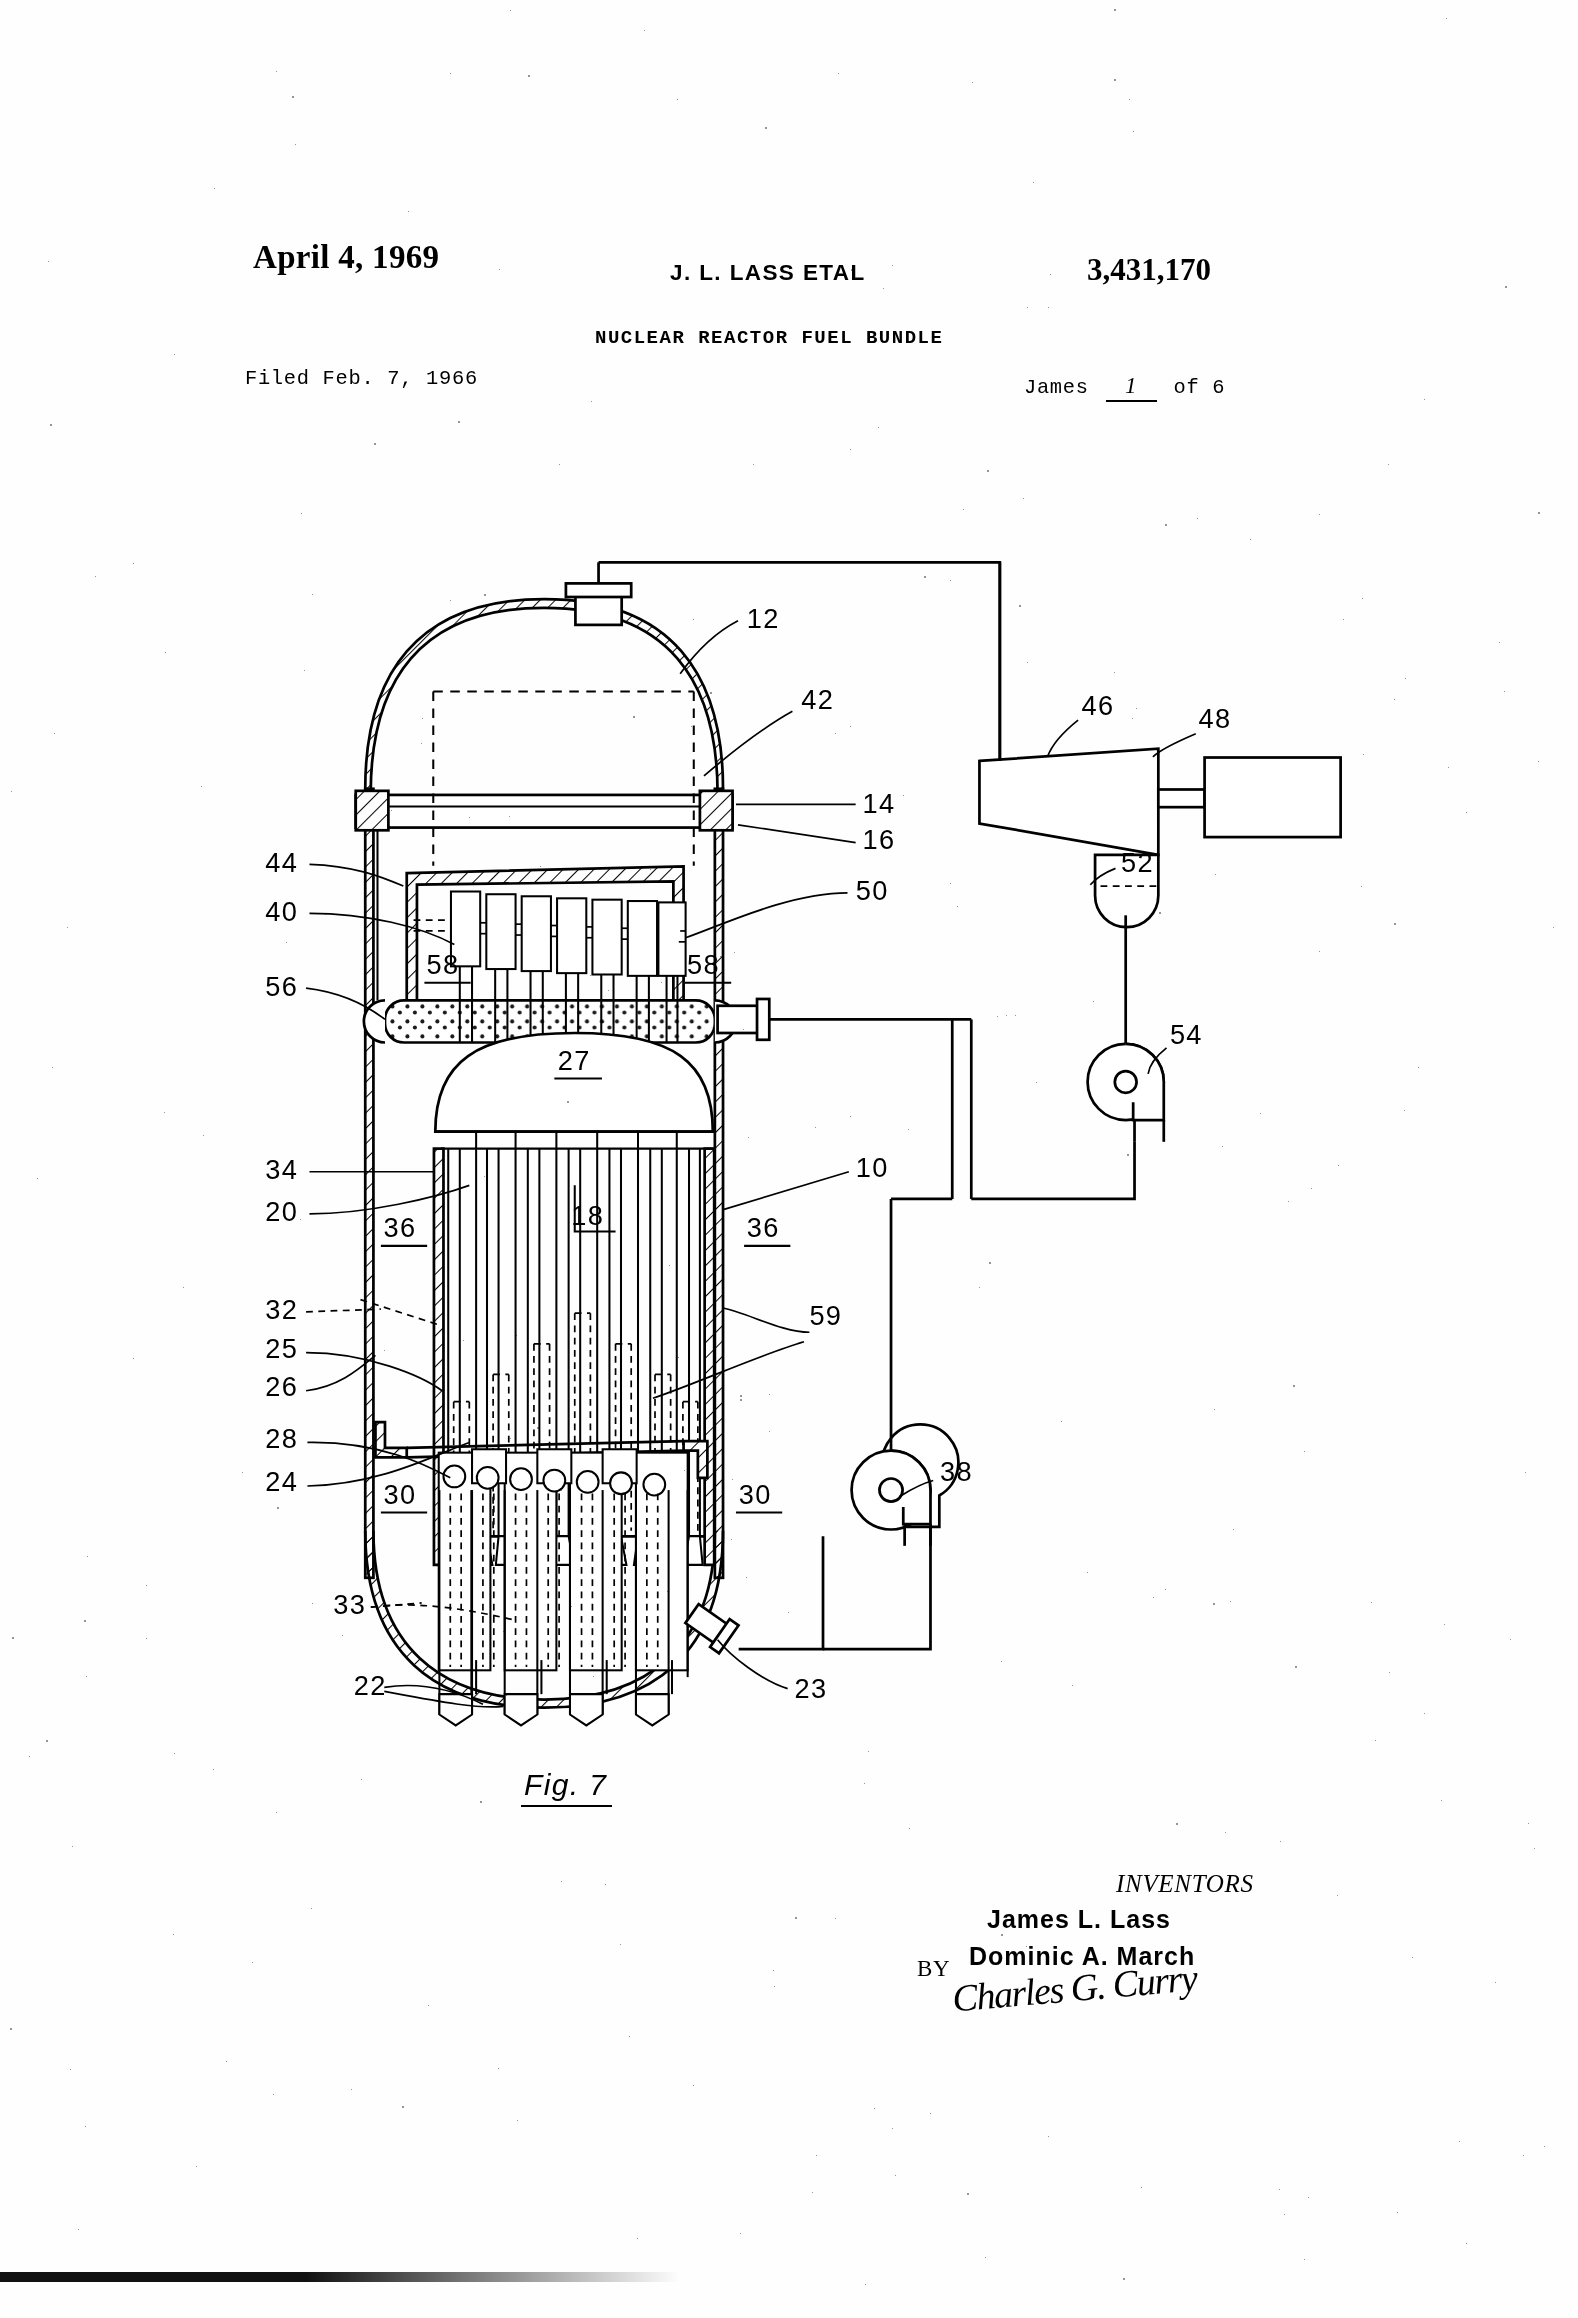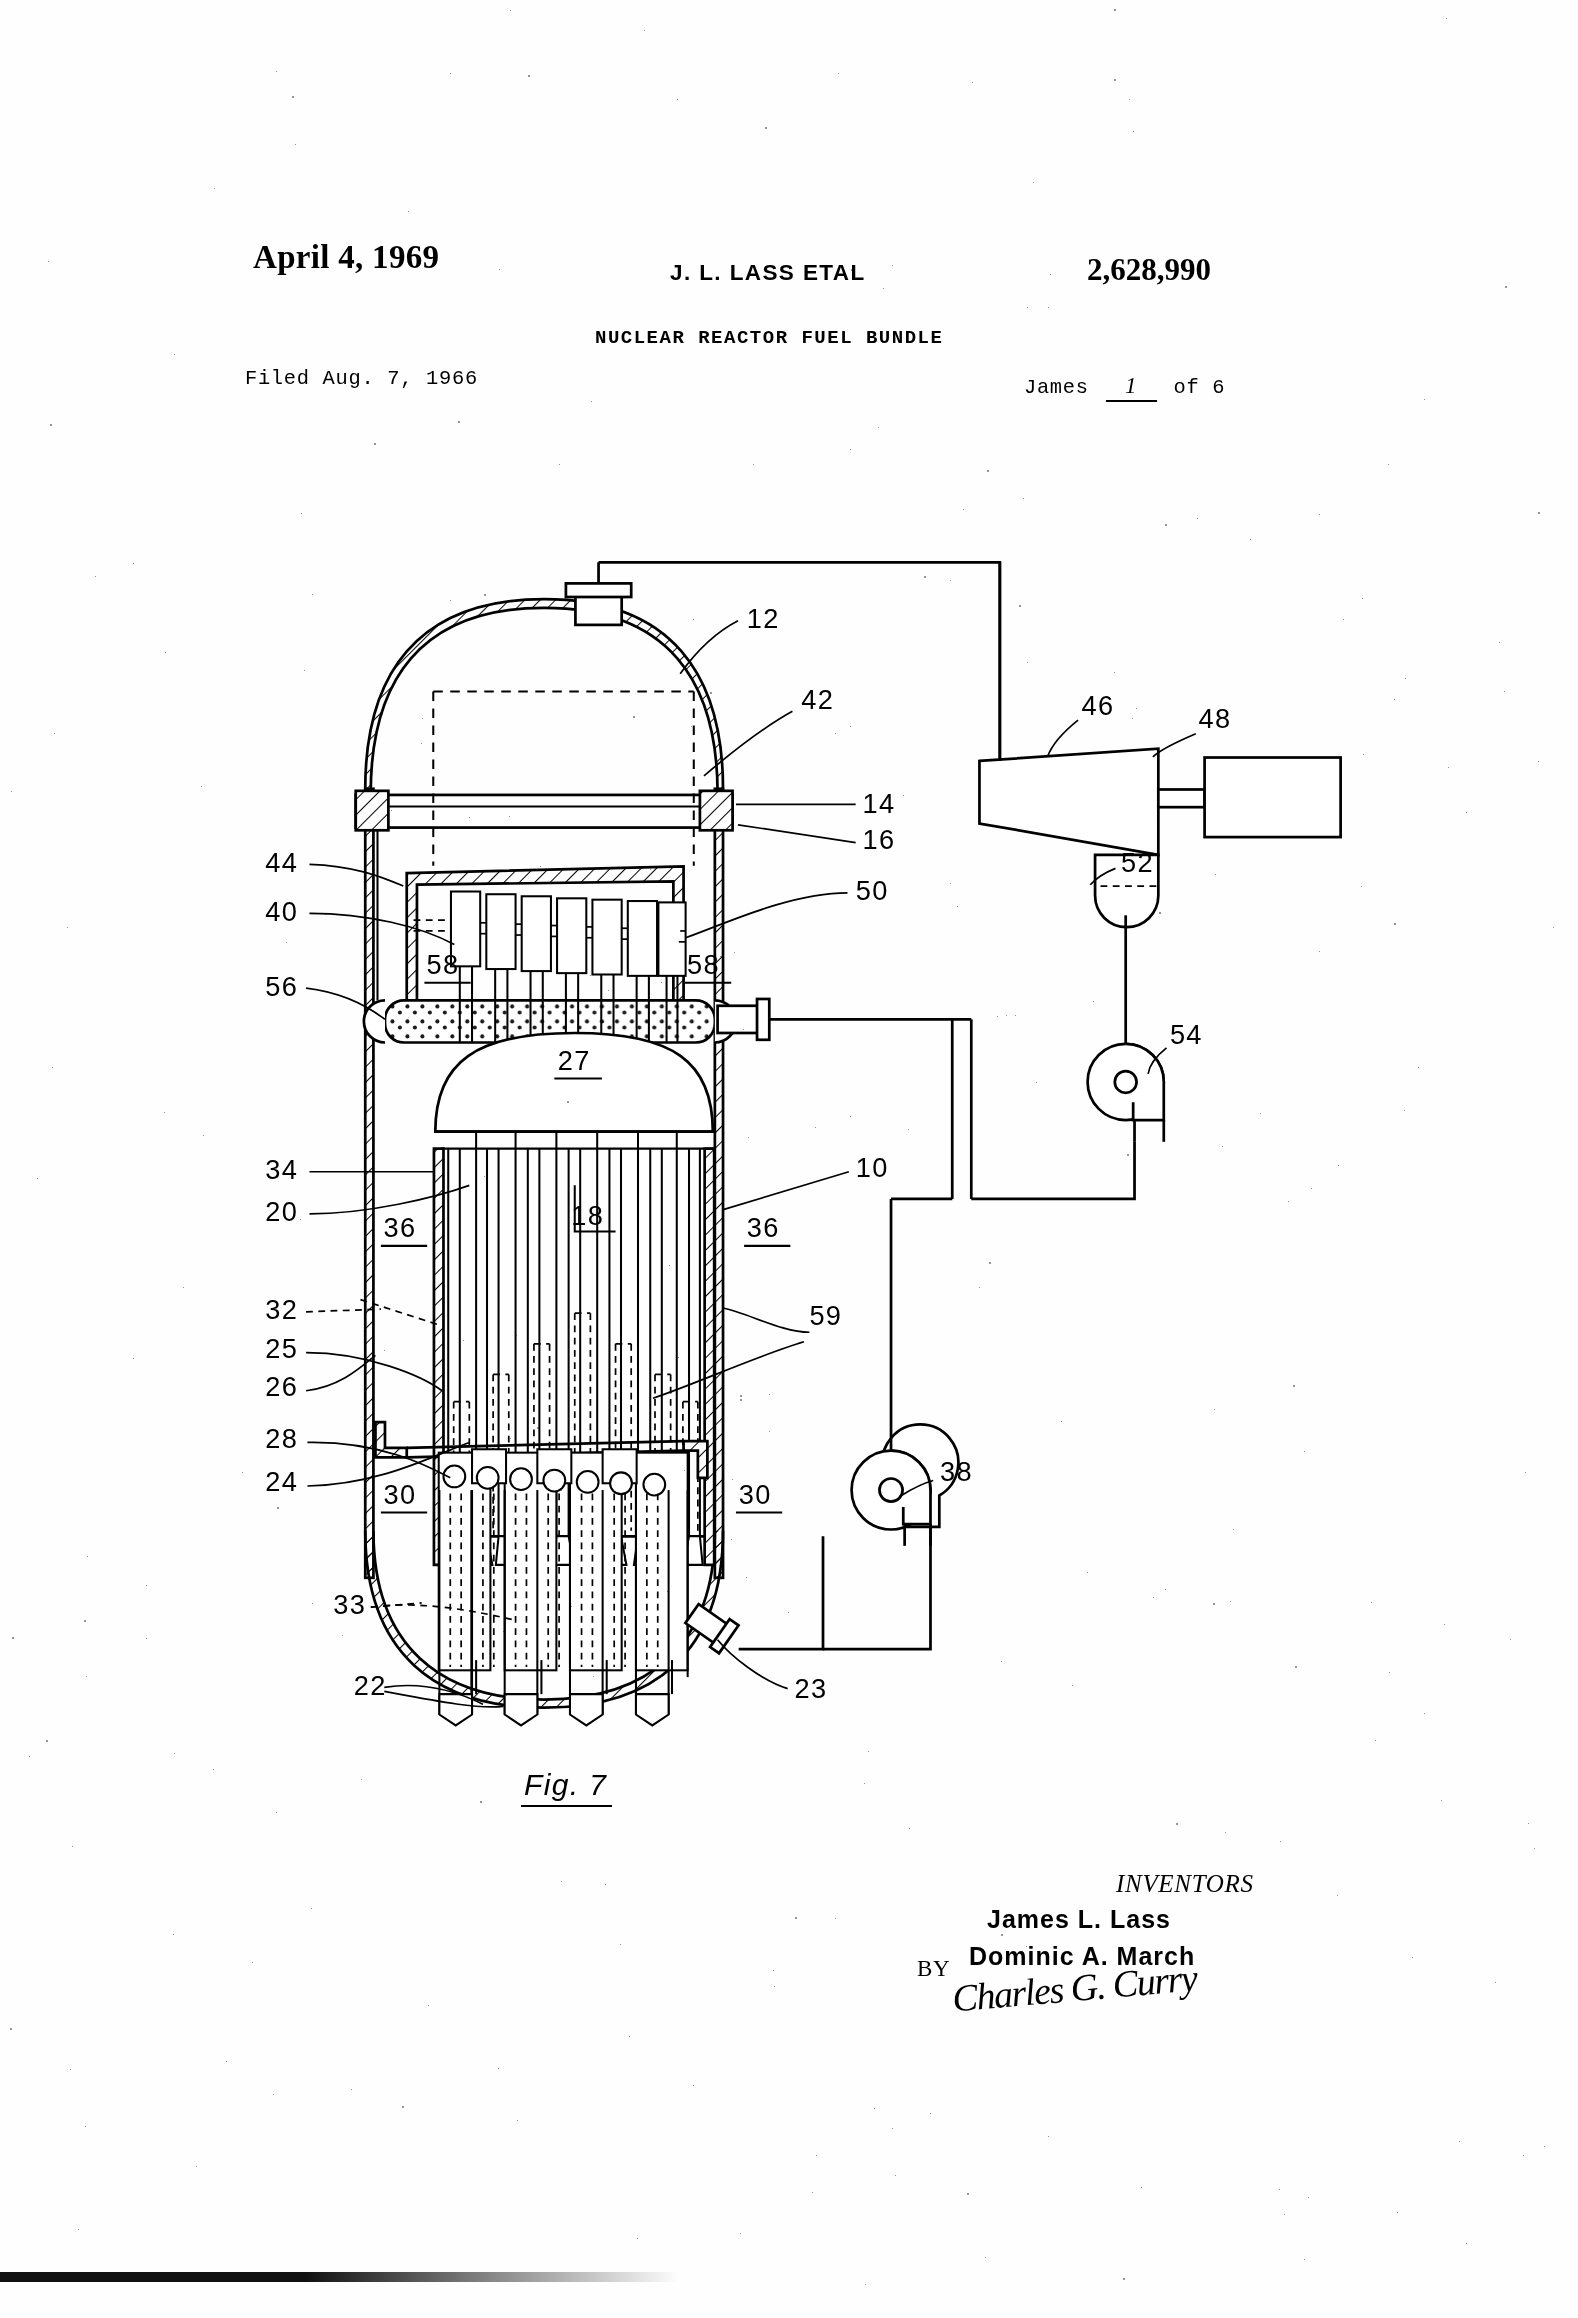--- a/index.html
+++ b/index.html
@@ -109,23 +109,23 @@
     background:linear-gradient(90deg,#111 0%,#111 45%,rgba(0,0,0,0) 100%);
   }
 </style>
 </head>
 <body>
 
 <div class="page">
 
   <div class="hdr-date">April 4, 1969</div>
   <div class="hdr-authors">J. L. LASS ETAL</div>
-  <div class="hdr-patno">2,628,990</div>
+  <div class="hdr-patno">3,431,170</div>
   <div class="hdr-title">NUCLEAR REACTOR FUEL BUNDLE</div>
-  <div class="hdr-filed">Filed Aug. 7, 1966</div>
+  <div class="hdr-filed">Filed Feb. 7, 1966</div>
 
   <div class="hdr-sheet">
     <span>James</span>
     <span class="sheet-num">1</span>
     <span>of 6</span>
   </div>
 
   <svg class="draw" viewBox="0 0 2320 3408">
     <defs>
 

